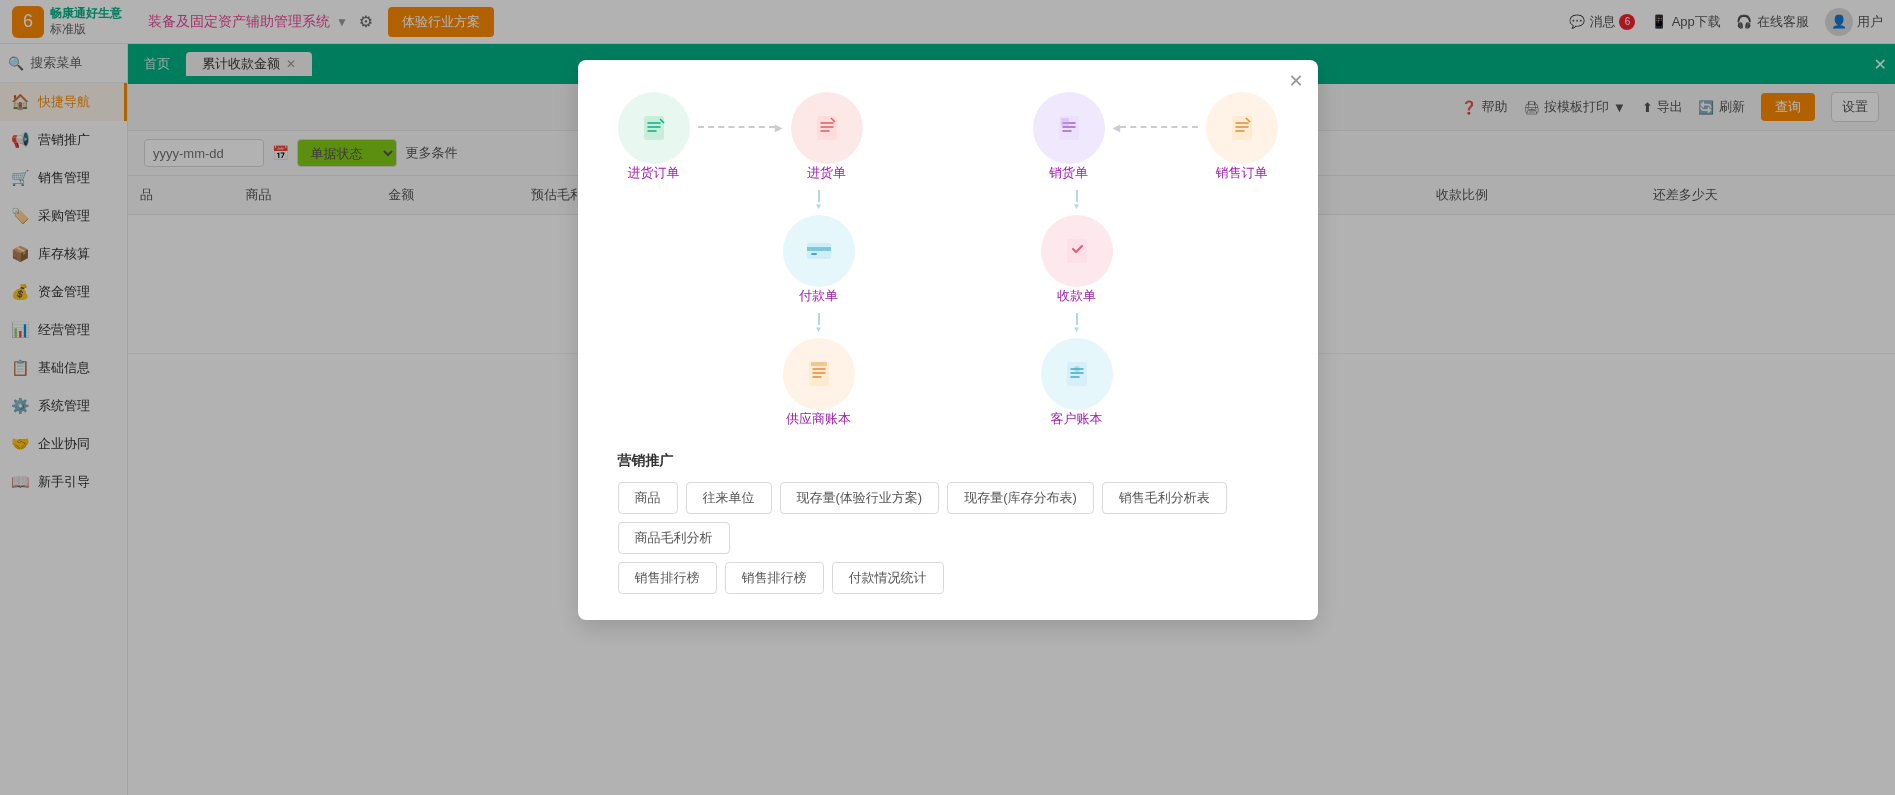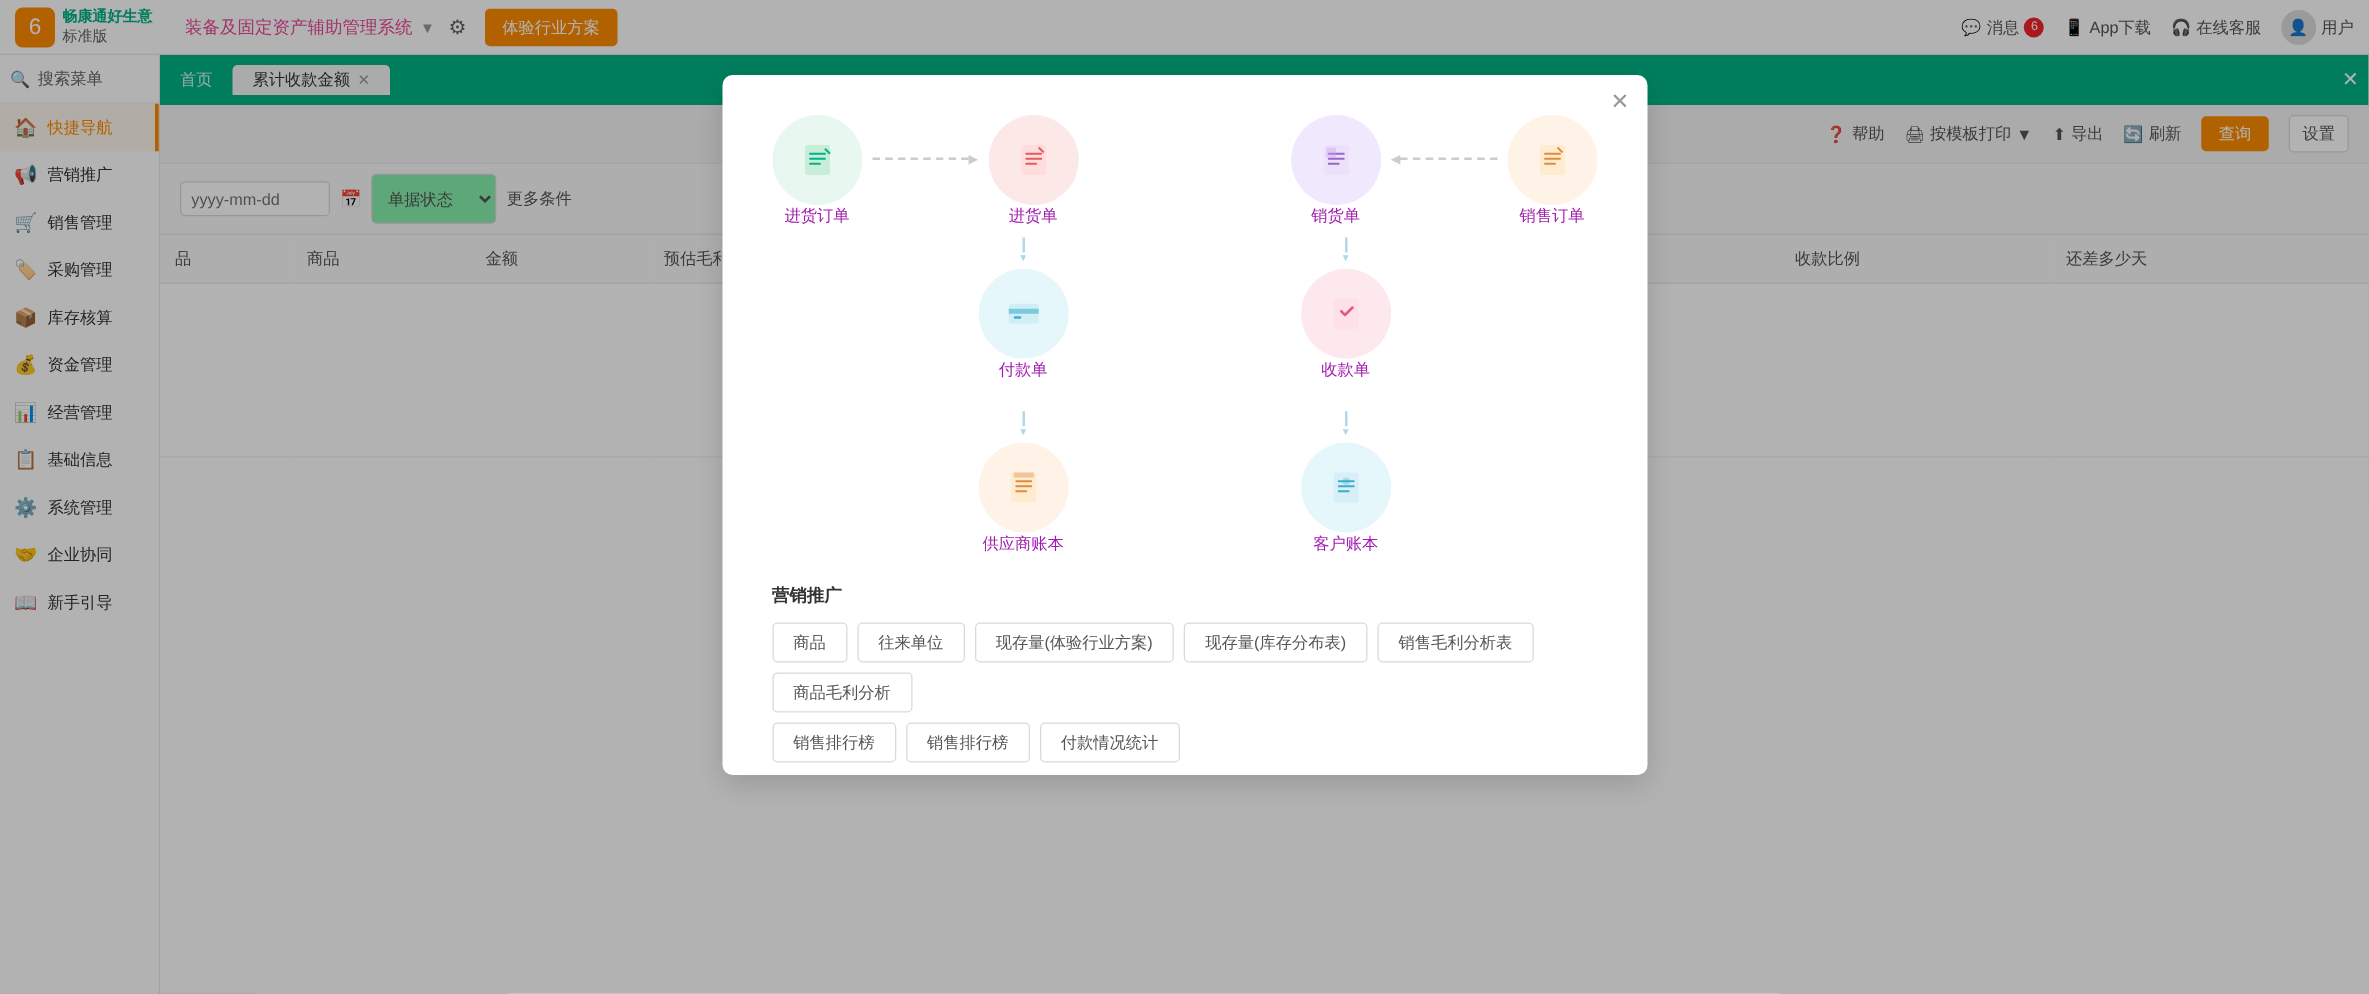--- a/index.html
+++ b/index.html
@@ -43,21 +43,21 @@
 
     
     .content-toolbar { background: #f5f5f5; padding: 8px 16px; display: flex; align-items: center; gap: 12px; border-bottom: 1px solid #e8e8e8; flex-shrink: 0; }
     .toolbar-btn { display: flex; align-items: center; gap: 4px; color: #555; cursor: pointer; font-size: 13px; }
     .query-btn { background: #ff8c00; color: white; border: none; border-radius: 4px; padding: 5px 14px; cursor: pointer; font-size: 13px; }
     .setting-btn { background: #fff; color: #555; border: 1px solid #d9d9d9; border-radius: 4px; padding: 5px 10px; cursor: pointer; font-size: 13px; }
 
     
     .filter-row { background: #fafafa; padding: 8px 16px; display: flex; align-items: center; gap: 8px; border-bottom: 1px solid #e8e8e8; flex-shrink: 0; flex-wrap: wrap; }
     .filter-input { border: 1px solid #d9d9d9; border-radius: 4px; padding: 4px 8px; font-size: 13px; color: #999; background: white; height: 28px; }
-    .filter-select { border: 1px solid #d9d9d9; border-radius: 4px; padding: 4px 8px; font-size: 13px; color: #555; background: #86efac; height: 40px; min-width: 100px; }
+    .filter-select { border: 1px solid #d9d9d9; border-radius: 4px; padding: 4px 8px; font-size: 13px; color: #555; background: #84cc16; height: 28px; min-width: 100px; }
     .more-conditions { color: #555; cursor: pointer; font-size: 13px; display: flex; align-items: center; gap: 4px; }
     .cal-icon { color: #999; font-size: 14px; }
 
     
     .table-area { flex: 1; overflow: auto; background: white; }
     table { width: 100%; border-collapse: collapse; }
     th { background: #fafafa; border-bottom: 1px solid #e8e8e8; padding: 10px 12px; text-align: left; font-size: 13px; color: #555; font-weight: normal; white-space: nowrap; }
     td { border-bottom: 1px solid #f0f0f0; padding: 10px 12px; font-size: 13px; color: #333; }
     .no-data { text-align: center; color: #999; padding: 60px; font-size: 14px; }
 
@@ -333,21 +333,21 @@
         <div style="width:72px; display:flex; flex-direction:column; align-items:center;">
           <div style="width:2px; height:12px; background:#b0d8e8;"></div>
           <div style="font-size:8px; color:#b0d8e8;">▼</div>
         </div>
 
         <div style="flex:1;"></div>
 
         <div style="width:72px; flex-shrink:0;"></div>
       </div>
 
-      <div style="display:flex; align-items:flex-end; margin-bottom:24px;">
+      <div style="display:flex; align-items:flex-end; margin-bottom:8px;">
 
         <div style="width:72px; flex-shrink:0;"></div>
 
         <div style="flex:1;"></div>
 
         <div class="flow-col">
           <div class="flow-circle teal">
             <svg width="36" height="36" viewBox="0 0 36 36" fill="none">
               <rect x="6" y="10" width="24" height="16" rx="2" fill="#d0eef5"></rect>
               <rect x="6" y="14" width="24" height="4" fill="#7cc8dc"></rect>

